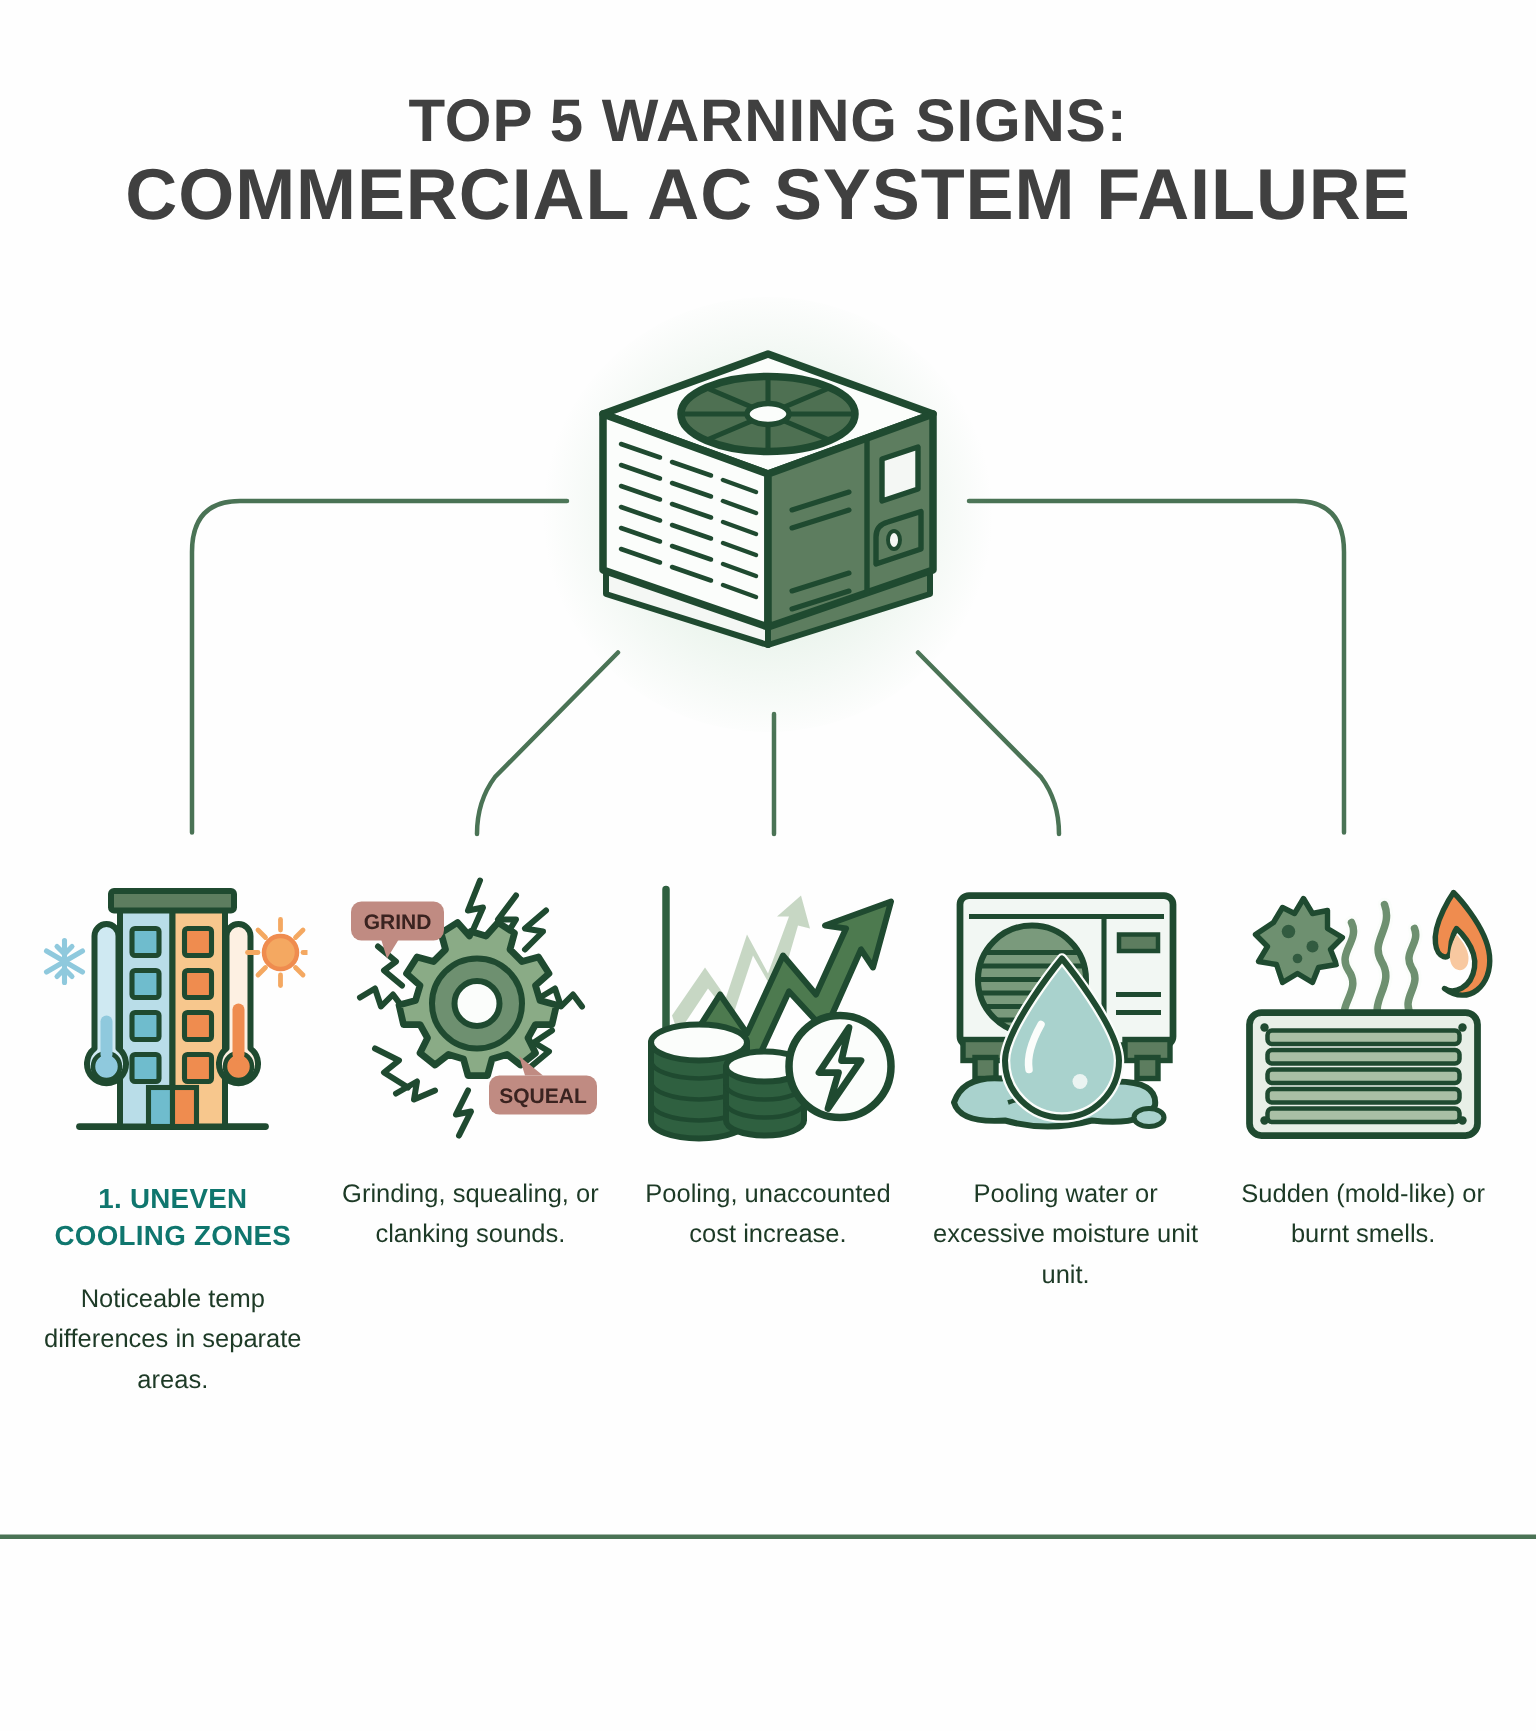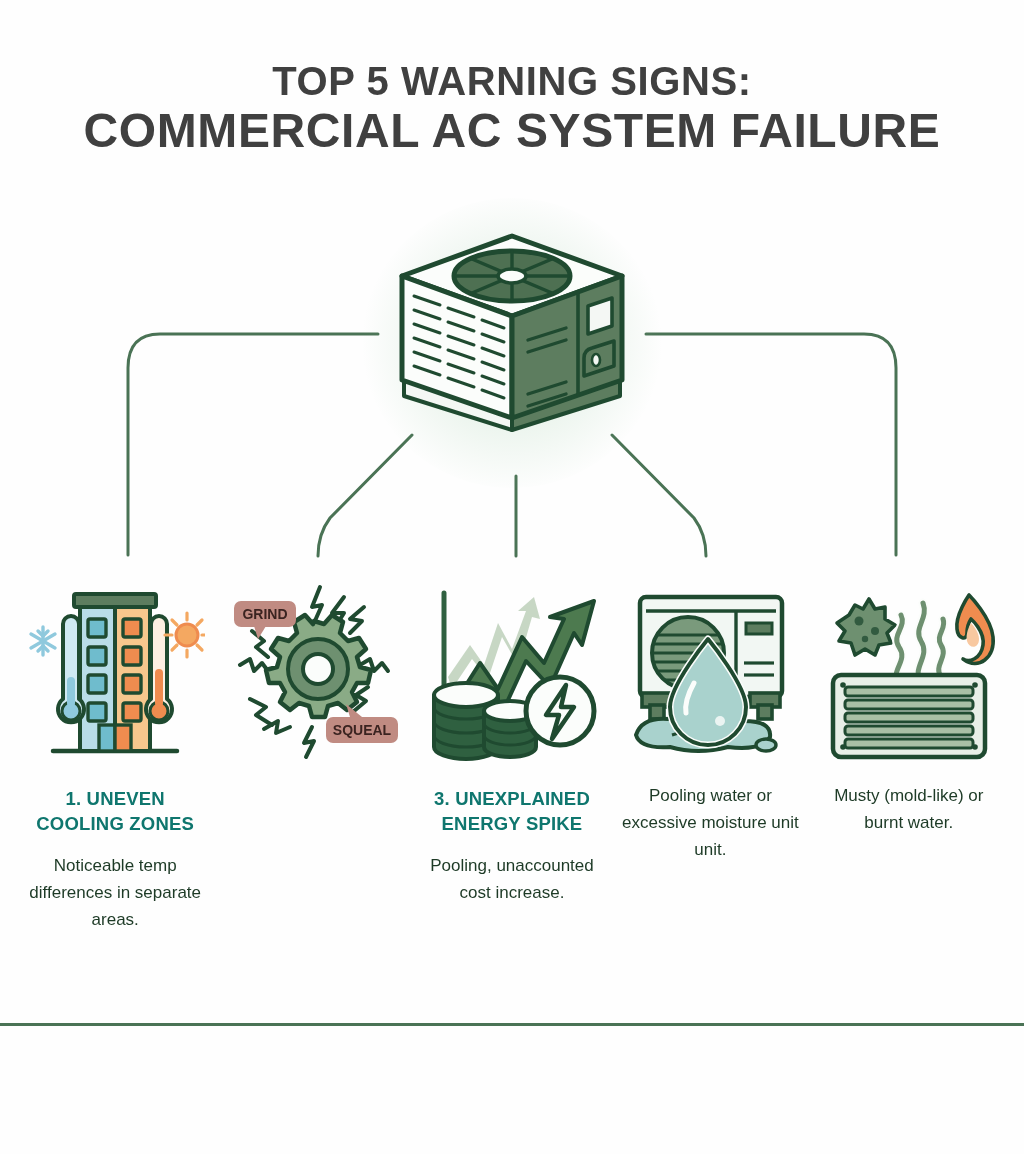--- a/index.html
+++ b/index.html
@@ -311,20 +311,21 @@
             <text x="41" y="40" font-family="Liberation Sans, sans-serif" font-size="14" font-weight="700" fill="#3a2320" text-anchor="middle">GRIND</text>
           </g>
 
           <g>
             <rect x="102" y="138" width="72" height="26" rx="7" fill="#c08b82"></rect>
             <path d="M 126 138 L 122 125 L 138 138 Z" fill="#c08b82"></path>
             <text x="138" y="156" font-family="Liberation Sans, sans-serif" font-size="14" font-weight="700" fill="#3a2320" text-anchor="middle">SQUEAL</text>
           </g>
         </svg>
       </div>
+      <div class="item-desc">Grinding, squealing, or clanking sounds.</div>
     </div>
 
     <div class="item">
       <div class="item-icon">
         <svg width="180" height="185" viewBox="0 0 180 185">
 
           <path d="M 22 14 L 22 112 L 62 112" fill="none" stroke="#2f6040" stroke-width="5" stroke-linecap="round" stroke-linejoin="round"></path>
 
           <path d="M 26 98 L 48 66 L 62 86 L 76 44 L 90 70 L 104 32 L 96 32 L 112 18 L 118 40 L 110 38 L 96 86 L 80 58 L 66 100 L 50 80 L 30 110 Z" fill="#c2d4bf" stroke="none" opacity="0.92"></path>
 
@@ -346,21 +347,20 @@
               <path d="M 62 144 a 26 10 0 0 0 52 0"></path>
               <path d="M 62 156 a 26 10 0 0 0 52 0"></path>
             </g>
             <ellipse cx="88" cy="132" rx="26" ry="10" fill="#fbfdfb" stroke="#1f4a30" stroke-width="4"></ellipse>
           </g>
 
           <circle cx="138" cy="132" r="34" fill="#fbfdfb" stroke="#1f4a30" stroke-width="5"></circle>
           <path d="M 144 106 L 124 136 L 137 136 L 130 160 L 152 128 L 139 128 Z" fill="#fbfdfb" stroke="#1f4a30" stroke-width="4.5" stroke-linejoin="round"></path>
         </svg>
       </div>
-      <div class="item-title">3. UNEXPLAINED ENERGY SPIKE</div>
       <div class="item-desc">Pooling, unaccounted cost increase.</div>
     </div>
 
     <div class="item">
       <div class="item-icon">
         <svg width="180" height="185" viewBox="0 0 180 185">
 
           <rect x="20" y="18" width="142" height="100" rx="6" fill="#f2f7f3" stroke="#1f4a30" stroke-width="4.5" stroke-linejoin="round"></rect>
 
           <line x1="26" y1="32" x2="156" y2="32" stroke="#1f4a30" stroke-width="3.4"></line>
@@ -435,20 +435,20 @@
 
           <g fill="#a9bfa5" stroke="#1f4a30" stroke-width="3">
             <rect x="26" y="108" width="128" height="9" rx="3"></rect>
             <rect x="26" y="121" width="128" height="9" rx="3"></rect>
             <rect x="26" y="134" width="128" height="9" rx="3"></rect>
             <rect x="26" y="147" width="128" height="9" rx="3"></rect>
             <rect x="26" y="160" width="128" height="9" rx="3"></rect>
           </g>
         </svg>
       </div>
-      <div class="item-desc">Musty (mold-like) or burnt water.</div>
+      <div class="item-desc">Sudden (mold-like) or burnt smells.</div>
     </div>
 
   </div>
 
   <div class="footer-rule"></div>
 
 </div>
 
 </body></html>

